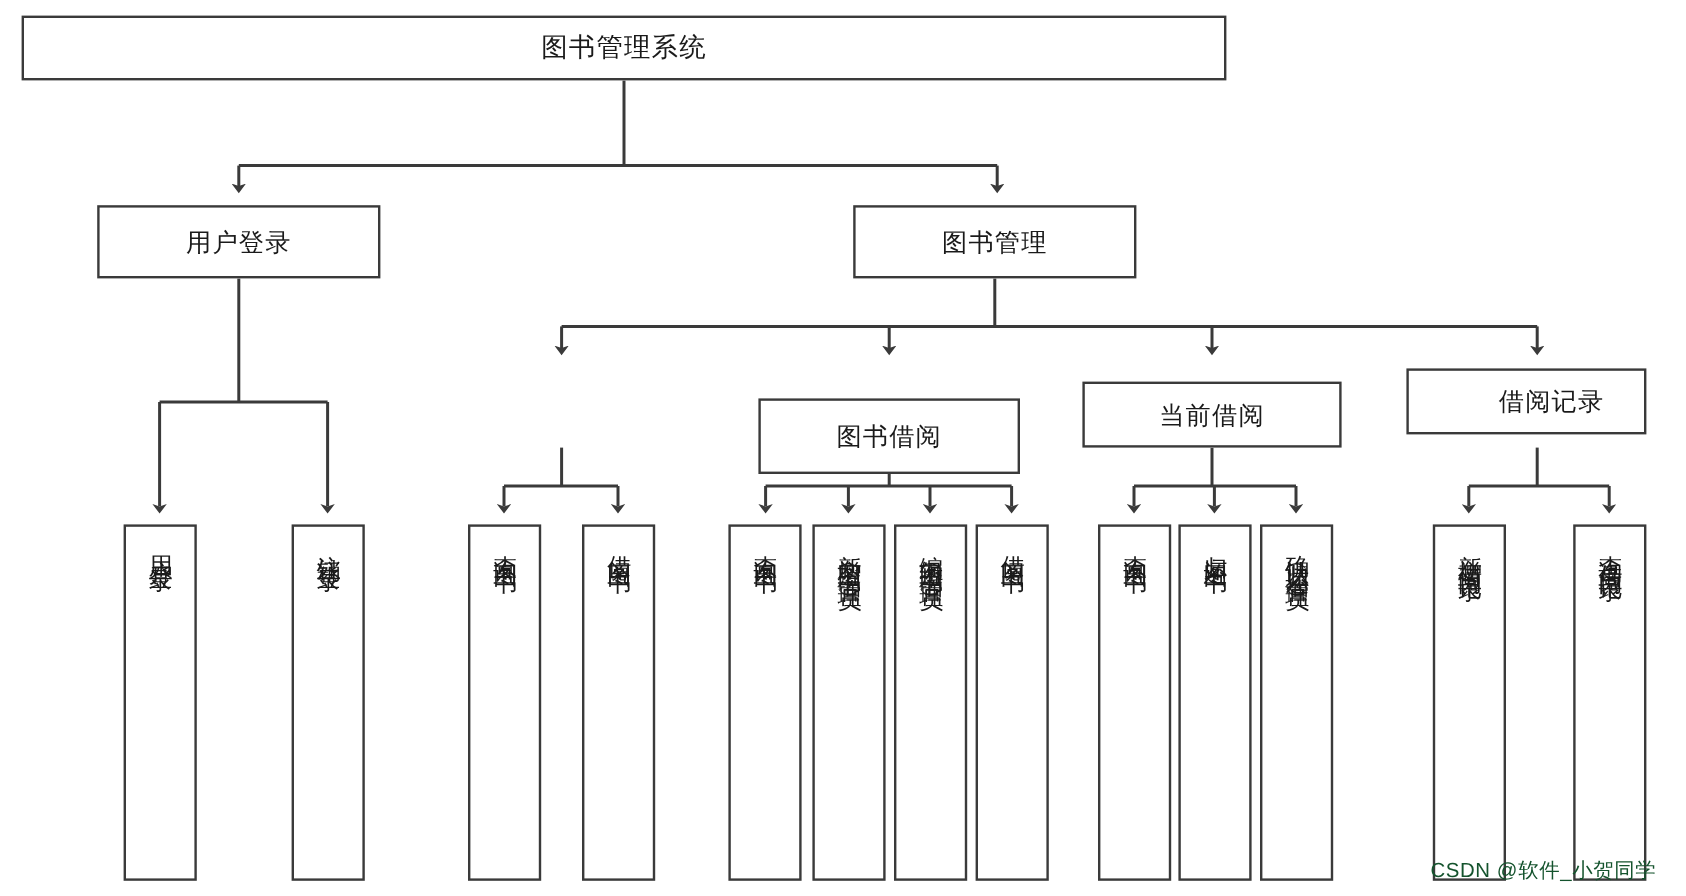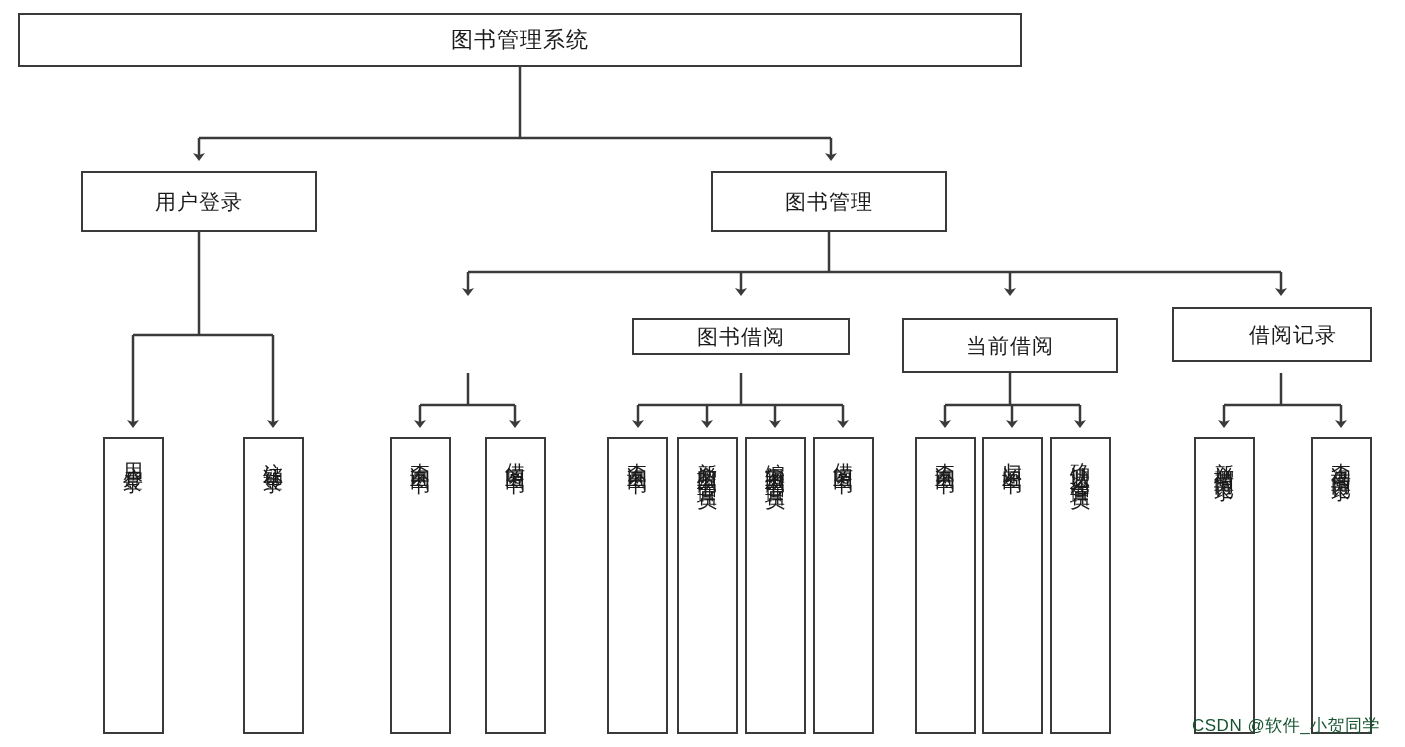--- a/index.html
+++ b/index.html
@@ -126,21 +126,21 @@
 
   <div class="node horiz" style="left:81px; top:171px; width:236px; height:61px;">
     <span>用户登录</span>
   </div>
 
   <div class="node horiz" style="left:711px; top:171px; width:236px; height:61px;">
     <span>图书管理</span>
   </div>
 
 
-  <div class="node horiz" style="left:632px; top:318px; width:218px; height:37px;">
+  <div class="node horiz" style="left:632px; top:332px; width:218px; height:63px;">
     <span>图书借阅</span>
   </div>
 
   <div class="node horiz" style="left:902px; top:318px; width:216px; height:55px;">
     <span>当前借阅</span>
   </div>
 
   <div class="node horiz" style="left:1172px; top:307px; width:200px; height:55px;padding-left:42px;">
     <span>借阅记录</span>
   </div>

